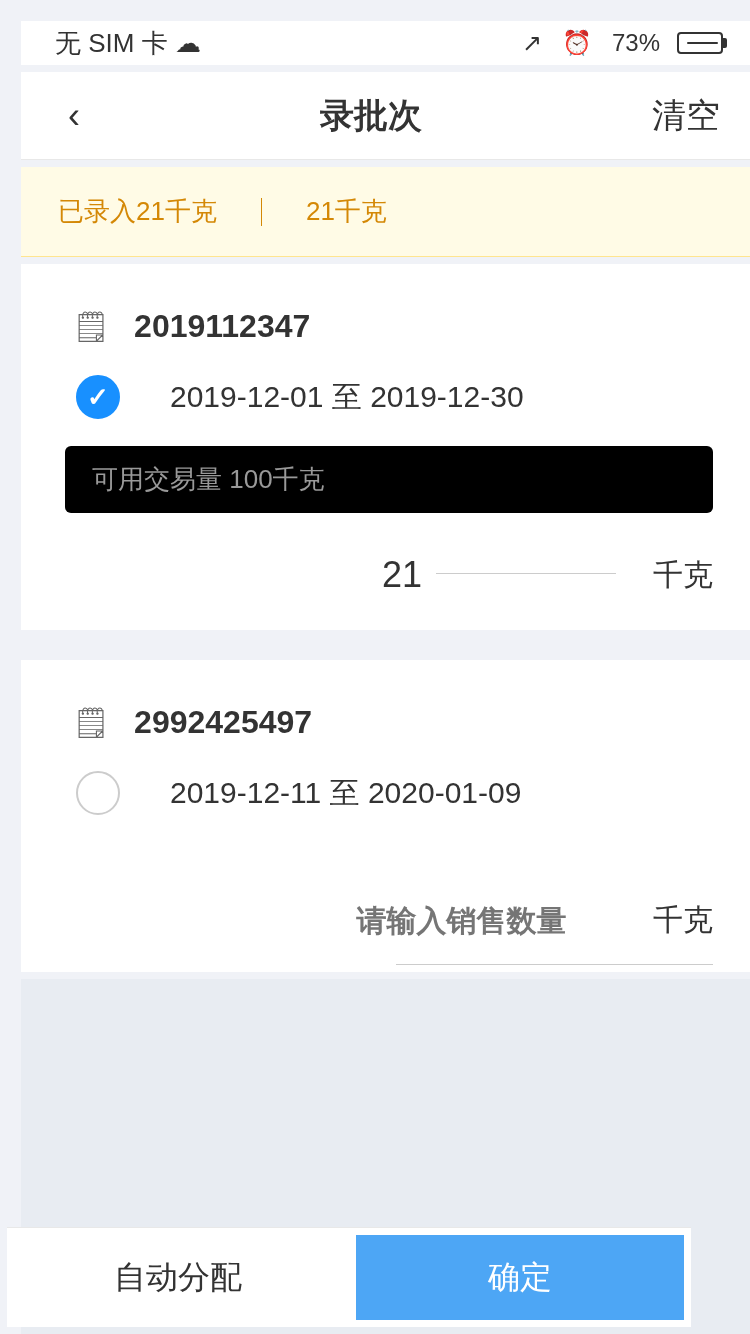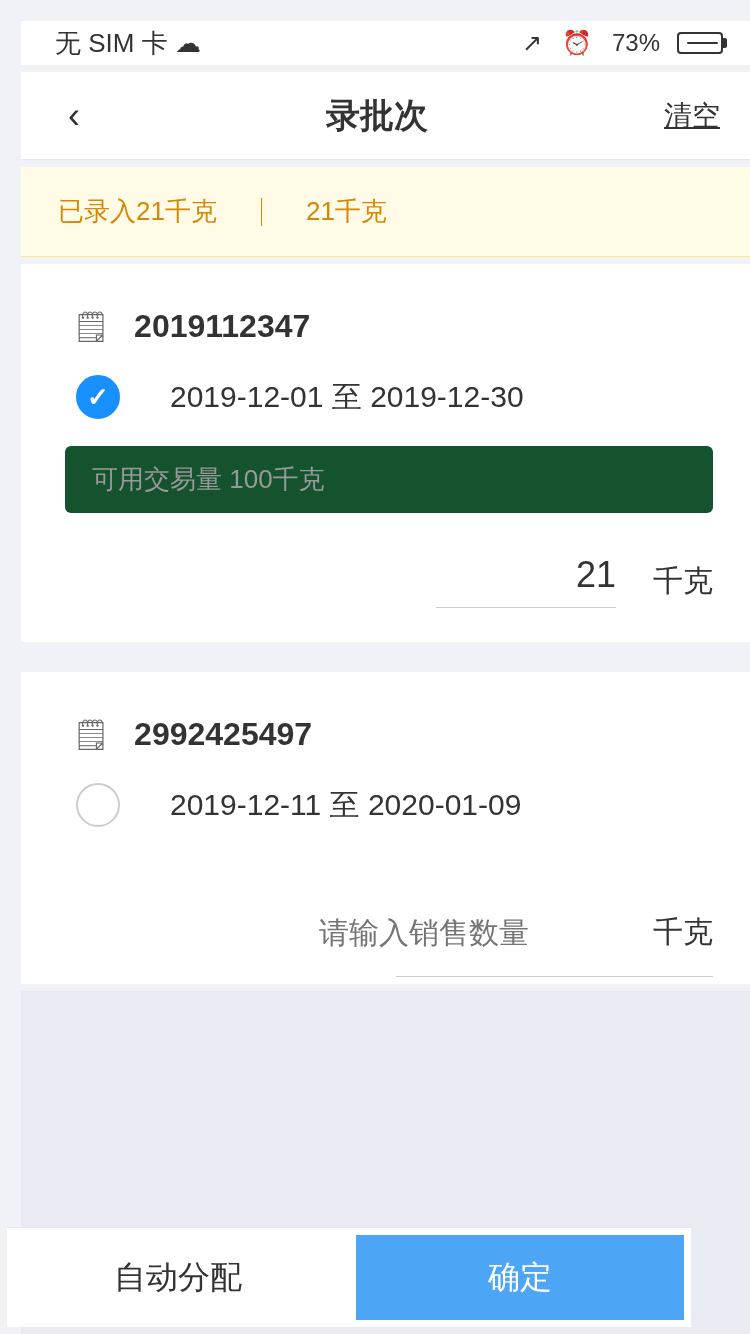--- a/index.html
+++ b/index.html
@@ -84,24 +84,23 @@
       color: #333;
       cursor: pointer;
       padding: 10px;
     }
     .nav-title {
       font-size: 34px;
       font-weight: 600;
       color: #333;
     }
     .nav-action {
-      font-size: 28px;
+      font-size: 34px;
       color: #333;
       cursor: pointer;
-      text-decoration: underline;
     }
 
     
     .info-banner {
       background: #fffbe6;
       padding: 20px 30px;
       display: flex;
       align-items: center;
       gap: 30px;
       border-bottom: 1px solid #ffe58f;
@@ -166,21 +165,21 @@
       content: '✓';
       color: #fff;
       font-size: 26px;
       font-weight: bold;
     }
     .batch-date {
       font-size: 30px;
       color: #333;
     }
     .batch-avail-row {
-      background: #14532d;
+      background: #000000;
       border-radius: 6px;
       padding: 16px 20px;
       margin-bottom: 0;
     }
     .batch-avail-text {
       font-size: 26px;
       color: #999;
     }
     .quantity-unit {
       font-size: 30px;
@@ -201,22 +200,23 @@
       background: #fff;
       gap: 20px;
       position: relative;
     }
     .input-field {
       font-size: 30px;
       color: #4c1d95;
       border: none;
       outline: none;
       background: transparent;
-      text-align: left;
+      text-align: center;
       width: 300px;
+      font-weight: bold;
     }
     .input-underline {
       position: absolute;
       bottom: 0;
       left: 50%;
       right: 30px;
       height: 1px;
       background: #ccc;
     }
 
@@ -269,22 +269,21 @@
     .quantity-wrapper {
       background: #fff;
       padding: 0 30px 20px 30px;
       display: flex;
       align-items: center;
       justify-content: flex-end;
       gap: 16px;
     }
     .quantity-line-wrapper {
       display: flex;
-      flex-direction: column;
-      align-items: flex-end;
+      align-items: center;
     }
     .q-value {
       font-size: 36px;
       color: #333;
     }
     .q-line {
       width: 180px;
       height: 1px;
       background: #ccc;
       margin-top: 4px;

